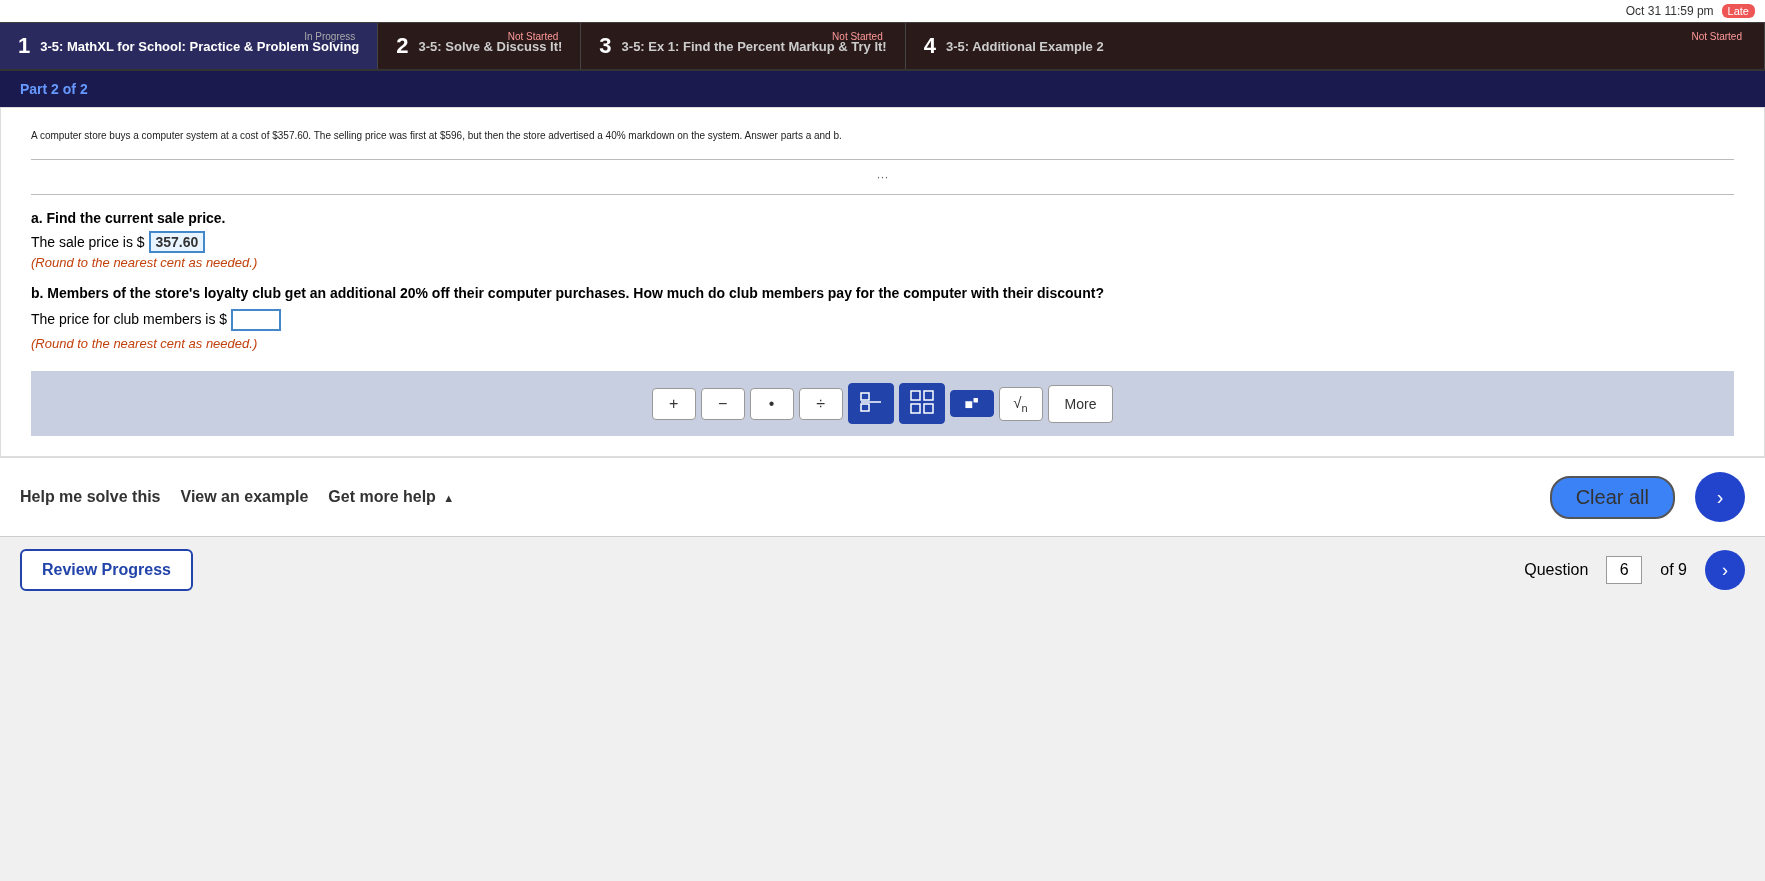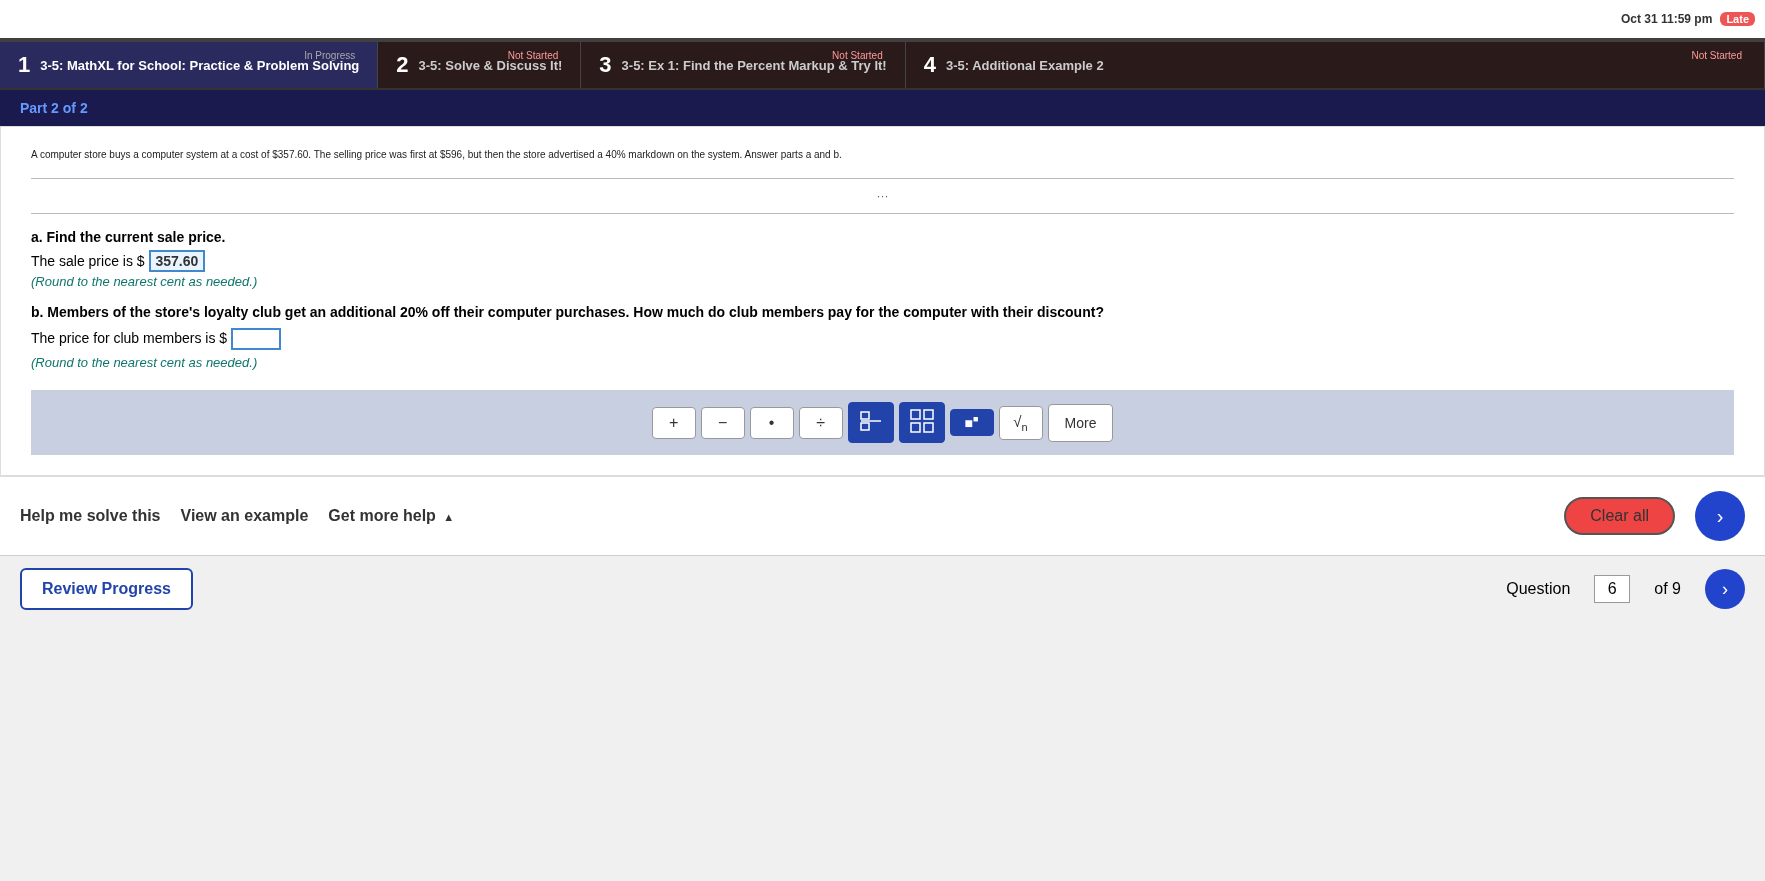--- a/index.html
+++ b/index.html
@@ -10,26 +10,25 @@
       width: 1765px;
       min-height: 881px;
       overflow-x: hidden;
     }
 
     
     .top-bar {
       display: flex;
       justify-content: flex-end;
       align-items: center;
-      padding: 12px 10px;
+      padding: 4px 10px;
       background: #fff;
-      border-bottom: 4px solid #404040;
+      border-bottom: 1px solid #404040;
       font-size: 12px;
       color: #333;
-      font-weight: bold;
     }
     .top-bar .date-time { margin-right: 8px; }
     .top-bar .late-badge {
       background: #e55;
       color: white;
       font-size: 11px;
       padding: 1px 6px;
       border-radius: 6px;
     }
 
@@ -131,21 +130,21 @@
     .answer-value {
       background: #e8f4ff;
       border: 2px solid #4488cc;
       padding: 1px 5px;
       color: #333;
       font-weight: bold;
     }
 
     .round-note {
       font-size: 13px;
-      color: #0f766e;
+      color: #c2410c;
       margin-bottom: 10px;
       font-style: italic;
     }
 
     .input-box {
       display: inline-block;
       width: 50px;
       height: 22px;
       border: 2px solid #4488cc;
       background: #fff;
@@ -209,22 +208,22 @@
       color: #333;
       cursor: pointer;
       font-weight: bold;
     }
 
     .clear-all-btn {
       margin-left: auto;
       border: 2px solid #555;
       border-radius: 20px;
       padding: 8px 24px;
-      font-size: 16px;
-      background: #ef4444;
+      font-size: 20px;
+      background: #3b82f6;
       cursor: pointer;
       color: #333;
     }
 
     .next-btn {
       width: 50px;
       height: 50px;
       background: #2244cc;
       border-radius: 50%;
       border: none;
@@ -250,21 +249,21 @@
       font-size: 16px;
       font-weight: bold;
       color: #2244aa;
       background: white;
       cursor: pointer;
     }
 
     .question-nav {
       display: flex;
       align-items: center;
-      gap: 24px;
+      gap: 18px;
       font-size: 16px;
     }
 
     .question-num-box {
       border: 1px solid #999;
       padding: 4px 10px;
       background: white;
       font-size: 16px;
       min-width: 36px;
       text-align: center;

